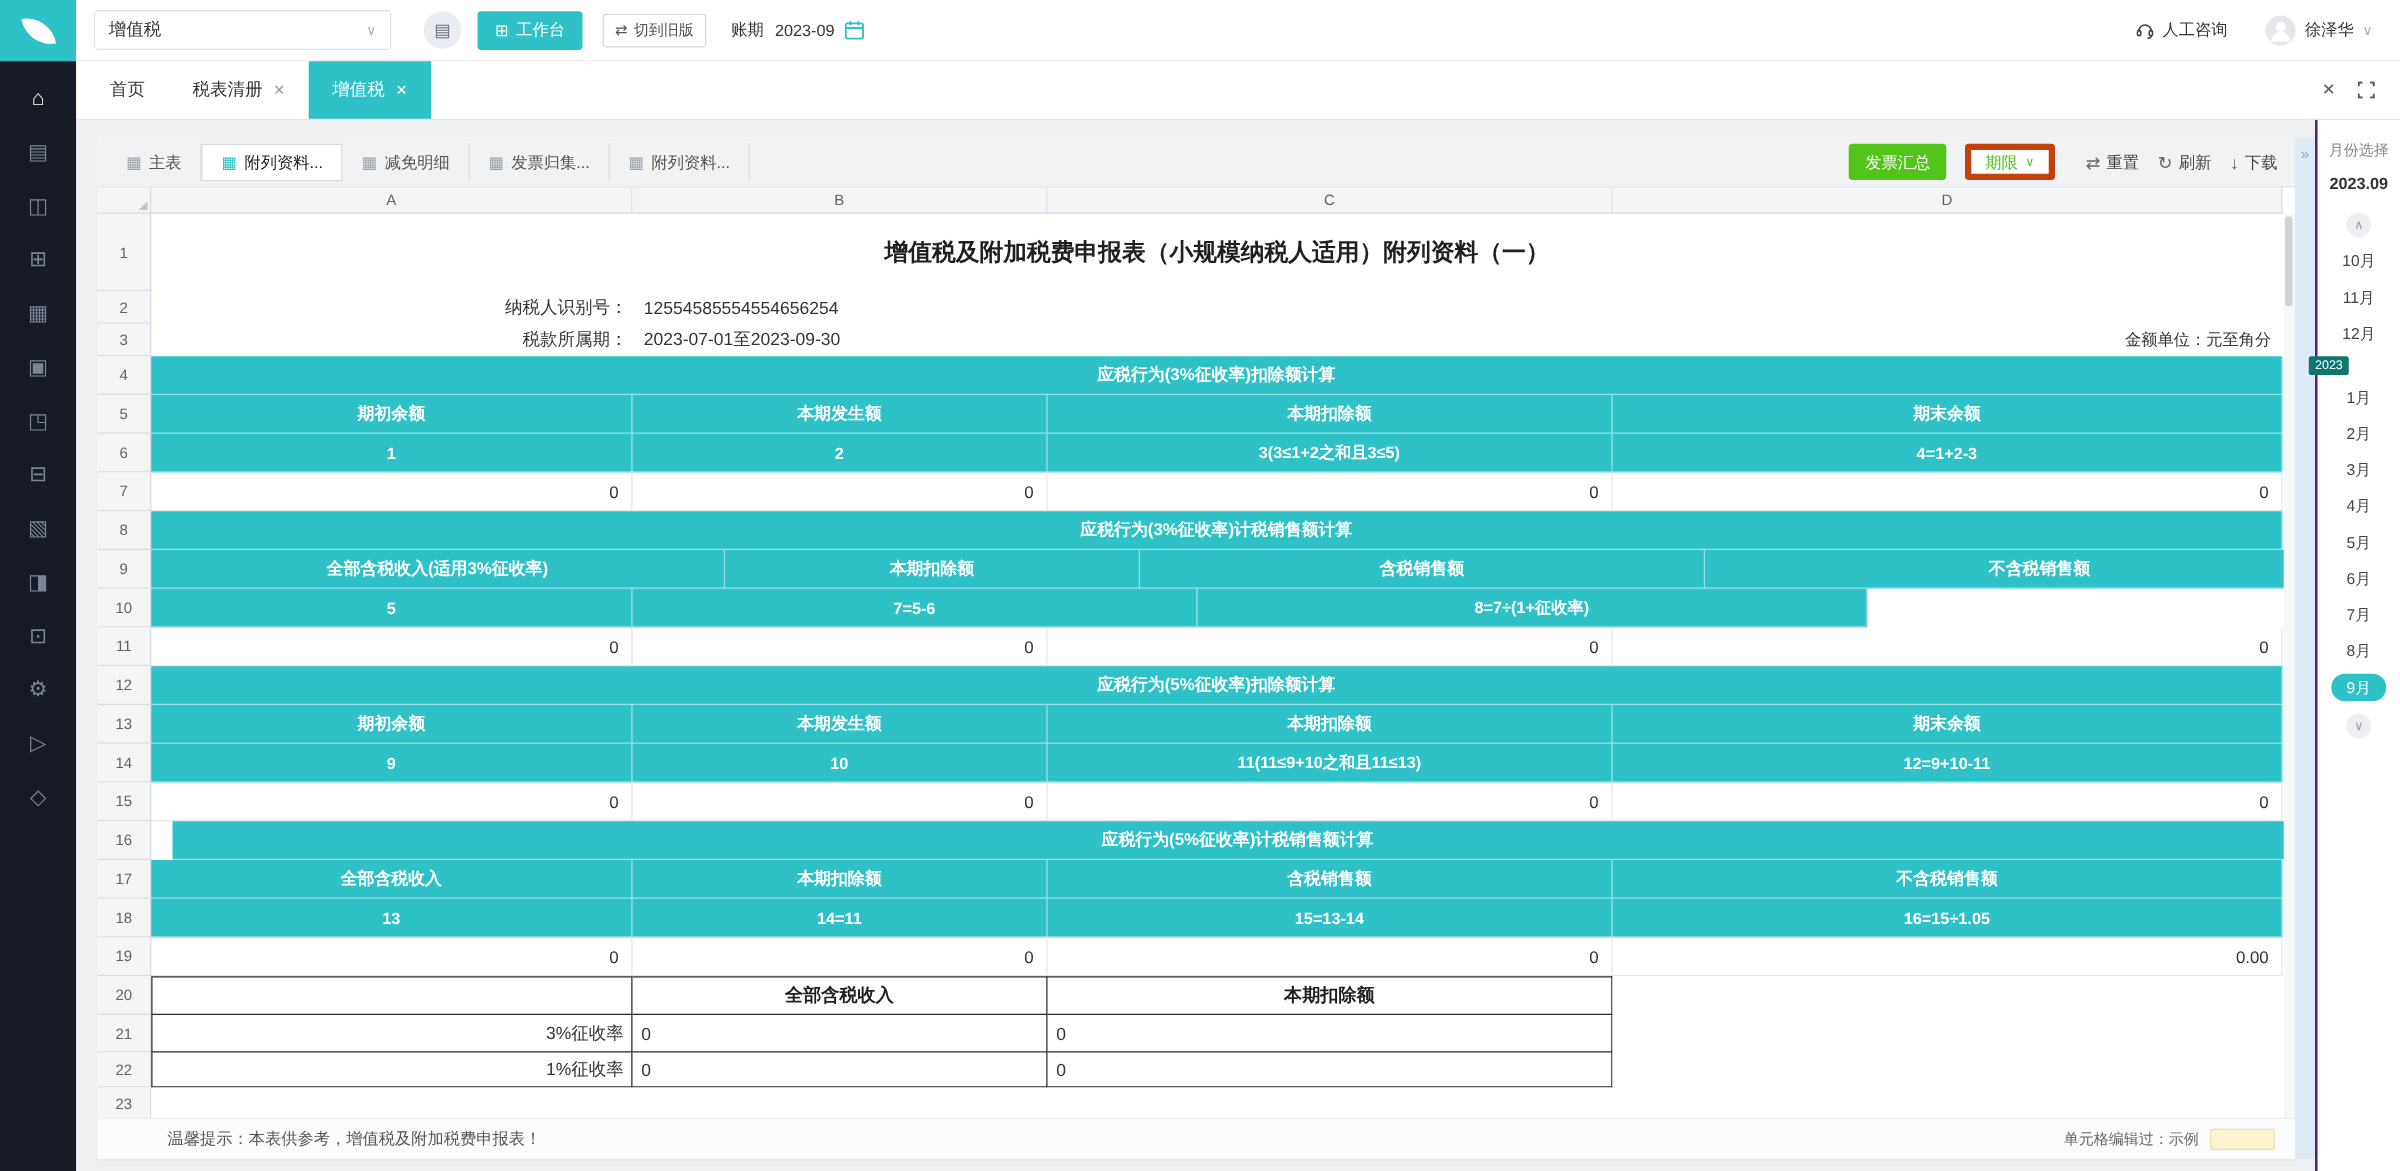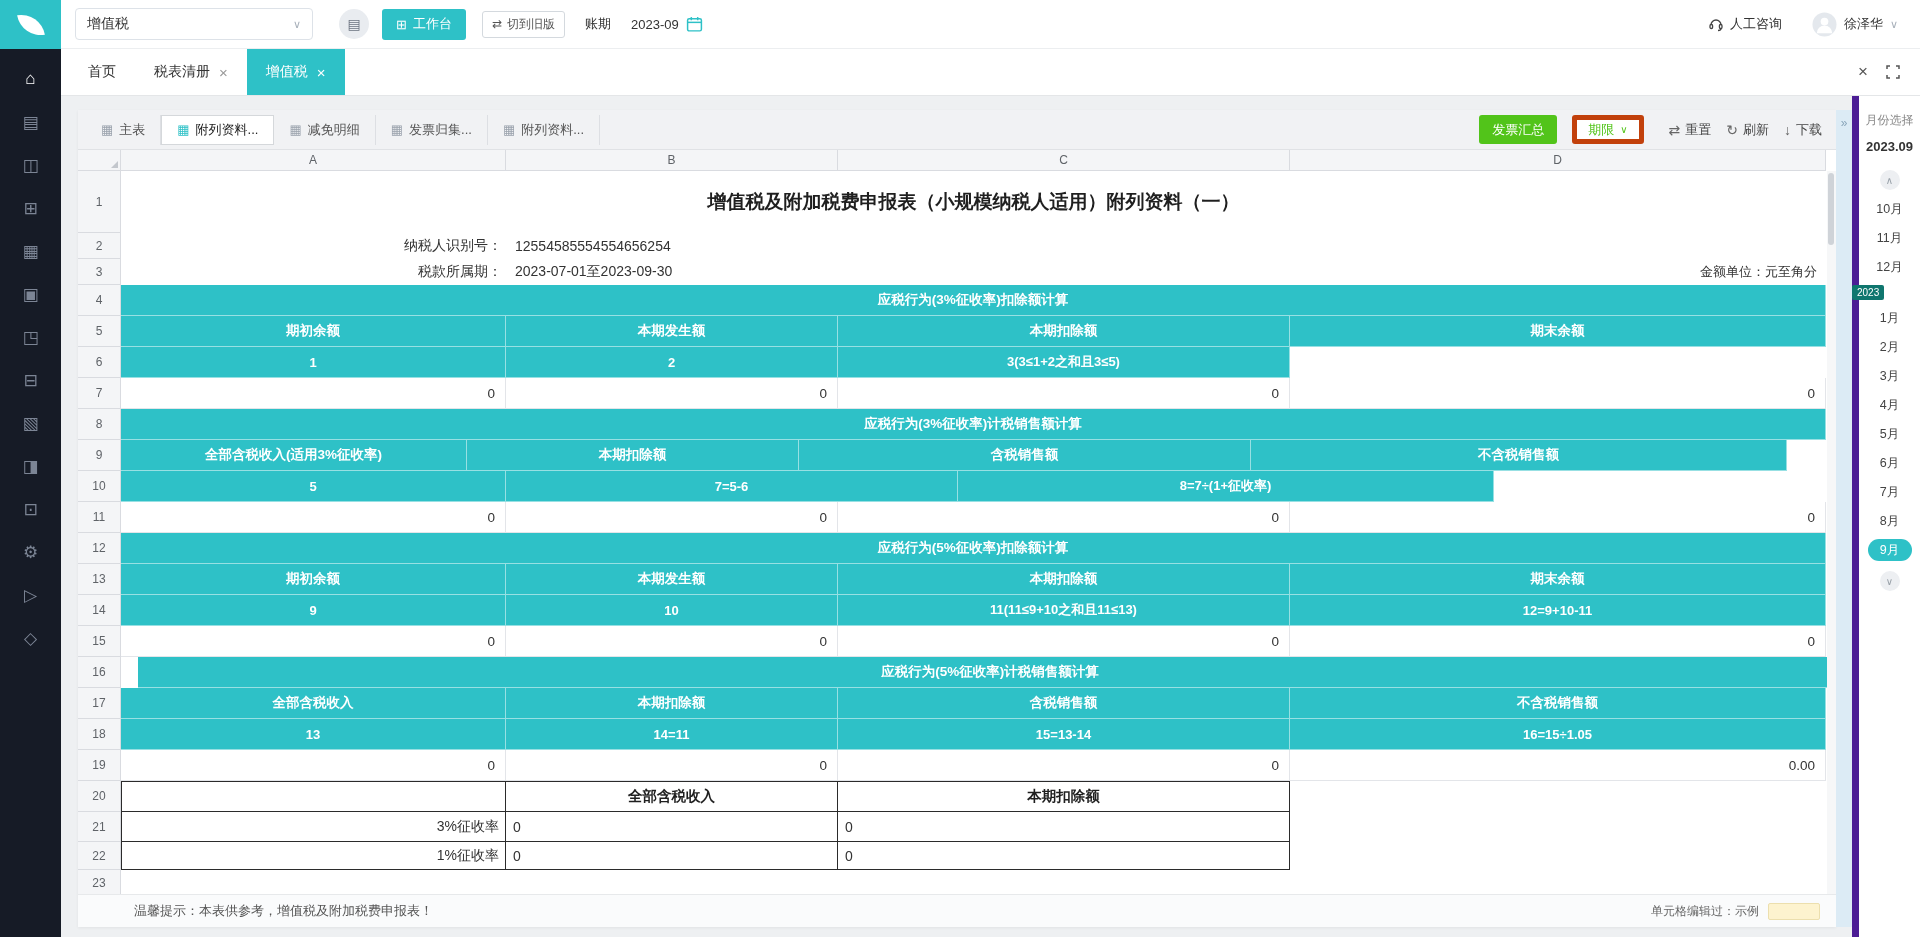--- a/index.html
+++ b/index.html
@@ -14,21 +14,21 @@
 .nav-item.active{color:#fff}
 
 .main{flex:1;display:flex;flex-direction:column;min-width:0}
 .topbar{height:49px;background:#fff;border-bottom:1px solid #eceef0;display:flex;align-items:center;padding:0 22px 0 14px;flex-shrink:0}
 .select{width:238px;height:32px;border:1px solid #dde2e8;border-radius:4px;display:flex;align-items:center;justify-content:space-between;padding:0 11px;font-size:14px;color:#333;background:#fff;cursor:pointer}
 .chev{color:#a8b0ba;font-size:11px}
 .circle-btn{width:30px;height:30px;border-radius:50%;background:#e9ecf0;color:#6b7380;font-size:14px;display:flex;align-items:center;justify-content:center;margin-left:26px;cursor:pointer}
 .btn-cyan{height:31px;background:#2ec1c7;color:#fff;border:none;border-radius:3px;font-size:13px;display:flex;align-items:center;gap:6px;padding:0 14px;margin-left:13px;cursor:pointer}
 .btn-plain{height:27px;background:#fff;border:1px solid #d4d9de;border-radius:3px;color:#555;font-size:12px;display:flex;align-items:center;gap:5px;padding:0 9px;margin-left:16px;cursor:pointer}
 .pl{margin-left:20px;font-size:13px;color:#333}
-.pv{margin-left:20px;font-size:13px;color:#333;cursor:pointer}
+.pv{margin-left:9px;font-size:13px;color:#333;cursor:pointer}
 .cal{margin-left:7px;display:flex;cursor:pointer}
 .tspacer{flex:1}
 .consult{display:flex;align-items:center;gap:6px;font-size:13px;color:#333;margin-right:30px;cursor:pointer}
 .user{display:flex;align-items:center;gap:7px;font-size:13px;color:#333;cursor:pointer}
 
 .tabbar{height:47px;background:#fff;border-bottom:1px solid #e4e6e8;display:flex;align-items:stretch;padding-left:8px;flex-shrink:0}
 .page-tab{display:flex;align-items:center;gap:9px;padding:0 19px;font-size:14px;color:#333;cursor:pointer}
 .page-tab .tab-close{color:#999;font-size:15px}
 .page-tab.active{background:#2ec1c7;color:#fff}
 .page-tab.active .tab-close{color:#fff}
@@ -75,21 +75,21 @@
 .cell.blbl{justify-content:flex-end;padding-right:6px}
 .cell.bval{justify-content:flex-start;padding-left:7px}
 .vscroll{position:absolute;right:0;top:21px;bottom:0;width:9px;background:#f6f7f8}
 .vthumb{position:absolute;top:2px;left:1px;width:6px;height:72px;border-radius:3px;background:#cfd3d8;cursor:grab}
 
 .card-footer{height:33px;border-top:1px solid #e7e9eb;background:#fafbfc;display:flex;align-items:center;padding:0 16px 0 56px;flex-shrink:0;font-size:13px;color:#555}
 .cf-right{margin-left:auto;display:flex;align-items:center;gap:9px;font-size:12px;color:#666}
 .swatch{width:52px;height:17px;background:#fdf3cf;border:1px solid #ecdfae;border-radius:2px}
 
 .collapse-strip{position:absolute;right:68px;top:14px;bottom:10px;width:16px;background:#dcebf5;color:#8ba6bb;display:flex;justify-content:center;padding-top:6px;font-size:12px;cursor:pointer}
-.month-panel{position:absolute;right:0;top:0;bottom:0;width:68px;background:#fff;border-left:7px solid #4c1d95;display:flex;flex-direction:column;align-items:center}
+.month-panel{position:absolute;right:0;top:0;bottom:0;width:68px;background:#fff;border-left:2px solid #4c1d95;display:flex;flex-direction:column;align-items:center}
 .mp-title{margin-top:16px;font-size:12px;color:#888}
 .mp-current{margin-top:10px;font-size:13px;font-weight:bold;color:#333}
 .mp-chev{width:20px;height:20px;border-radius:50%;background:#edeff2;color:#98a0a8;font-size:10px;display:flex;align-items:center;justify-content:center;margin:16px 0 8px;cursor:pointer}
 .mp-chev.down{margin:10px 0 0}
 .month-list{display:flex;flex-direction:column;align-items:center;gap:7px;width:100%}
 .month-item{font-size:12.5px;color:#444;height:22px;display:flex;align-items:center;justify-content:center;width:44px;border-radius:11px;cursor:pointer}
 .month-item.selected{background:#2ec1c7;color:#fff}
 .year-badge{align-self:flex-start;margin-left:-7px;background:#0f766e;color:#fff;font-size:10px;line-height:15px;padding:0 5px;border-radius:2px}
 </style>
 </head>
@@ -279,35 +279,36 @@
                 <div class="cell ch" style="width: 385px;">期初余额</div>
                 <div class="cell ch" style="width: 332px;">本期发生额</div>
                 <div class="cell ch" style="width: 452px;">本期扣除额</div>
                 <div class="cell ch" style="width: 536px;">期末余额</div>
               </div>
               <div class="srow" style="height: 31px;">
                 <div class="rnum">6</div>
                 <div class="cell cf" style="width: 385px;">1</div>
                 <div class="cell cf" style="width: 332px;">2</div>
                 <div class="cell cf" style="width: 452px;">3(3≤1+2之和且3≤5)</div>
+                <div class="cell cf" style="width: 536px;">4=1+2-3</div>
               </div>
               <div class="srow" style="height: 31px;">
                 <div class="rnum">7</div>
                 <div class="cell num" style="width: 385px;">0</div>
                 <div class="cell num" style="width: 332px;">0</div>
                 <div class="cell num" style="width: 452px;">0</div>
                 <div class="cell num" style="width: 536px;">0</div>
               </div>
               <div class="srow" style="height: 31px;">
                 <div class="rnum">8</div>
                 <div class="cell sec" style="width: 1705px;">应税行为(3%征收率)计税销售额计算</div>
               </div>
               <div class="srow" style="height: 31px;">
                 <div class="rnum">9</div>
-                <div class="cell ch" style="width: 346px;">全部含税收入(适用3%征收率)</div>
+                <div class="cell ch" style="width: 459px;">全部含税收入(适用3%征收率)</div>
                 <div class="cell ch" style="width: 332px;">本期扣除额</div>
                 <div class="cell ch" style="width: 452px;">含税销售额</div>
                 <div class="cell ch" style="width: 536px;">不含税销售额</div>
               </div>
               <div class="srow" style="height: 31px;">
                 <div class="rnum">10</div>
                 <div class="cell cf" style="width: 385px;">5</div>
                 <div class="cell cf" style="width: 452px;">7=5-6</div>
                 <div class="cell cf" style="width: 536px;">8=7÷(1+征收率)</div>
               </div>

